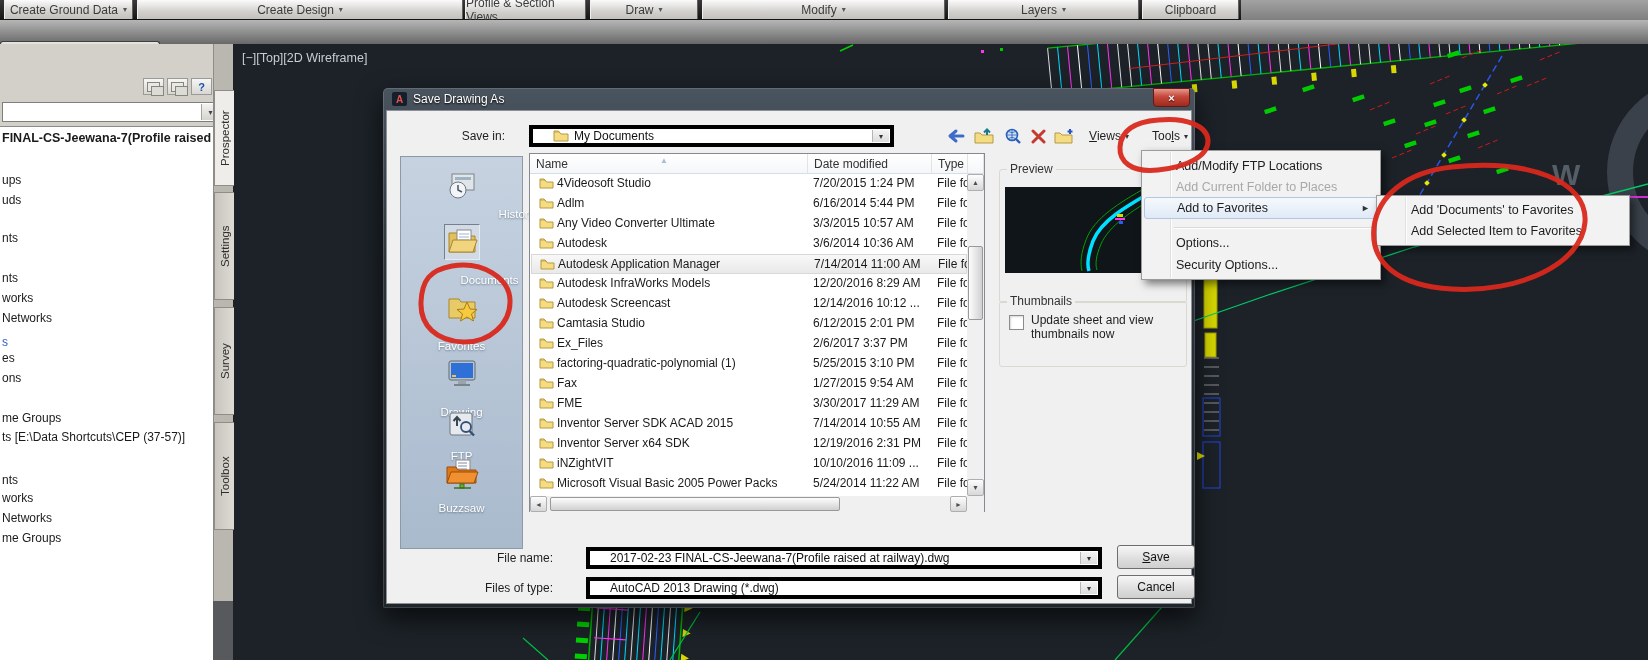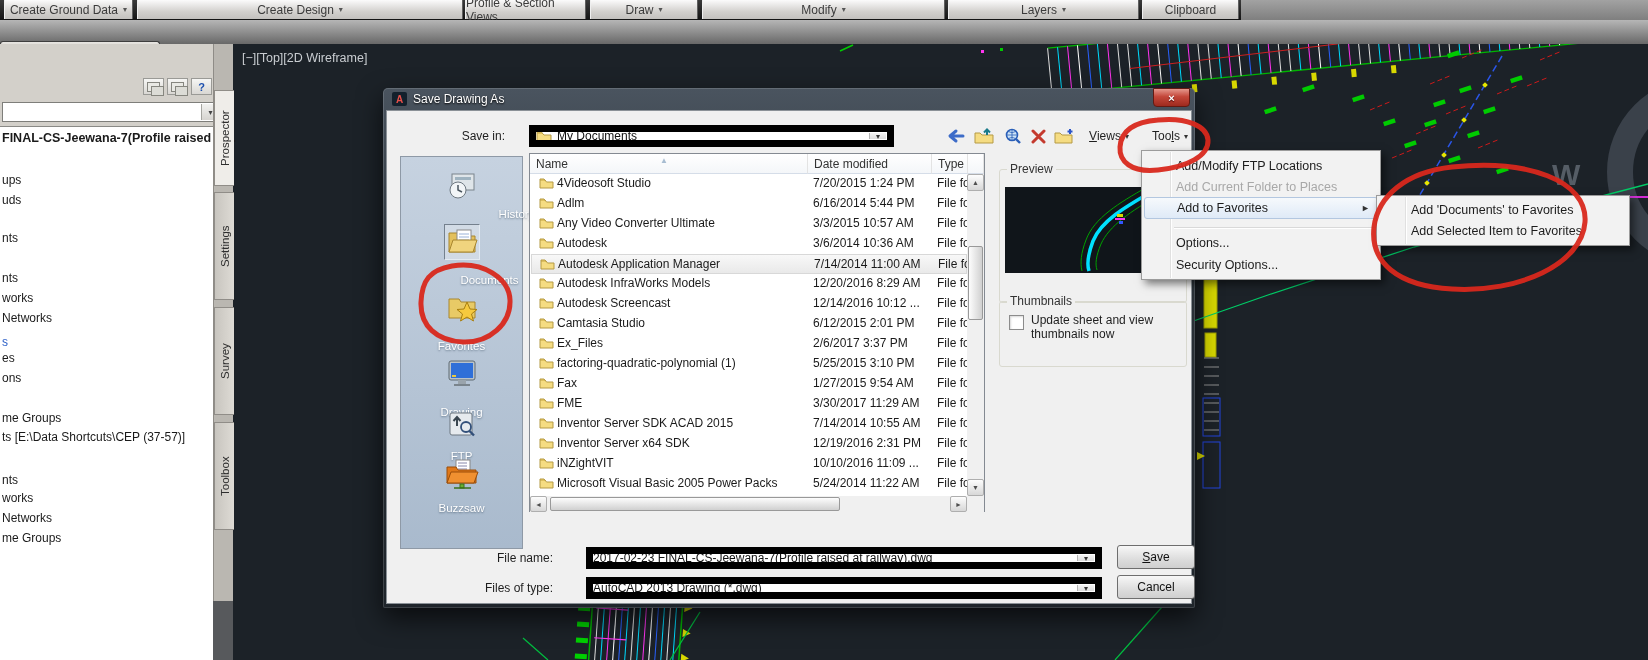--- a/index.html
+++ b/index.html
@@ -50,22 +50,22 @@
     background:linear-gradient(#4a545f,#2b3239 35%,#1f252b);
     box-shadow:0 10px 26px rgba(0,0,0,.66), inset 0 0 0 1px rgba(255,255,255,.14);}
   #dlg-title{left:30px;top:4px;color:#fff;font-size:12px;text-shadow:0 1px 2px #000;}
   #dlg-icon{left:9px;top:4px;width:15px;height:14px;background:#13202c;border-radius:2px;
     color:#e8504a;font-weight:bold;font-size:10px;display:flex;align-items:center;justify-content:center;}
   #dlg-close{left:770px;top:0px;width:37px;height:19px;border-radius:0 0 4px 4px;
     background:linear-gradient(#e5988d,#c4473a 45%,#9e2a1e);border:1px solid #641a12;box-sizing:border-box;
     color:#fff;font-size:11px;font-weight:bold;display:flex;align-items:center;justify-content:center;text-shadow:0 1px 1px #400;}
   #dlg-body{left:3px;top:22px;width:806px;height:494px;background:#f0f0f0;border:1px solid #8b9197;box-sizing:border-box;}
   .lbl{font-size:12px;color:#1e1e1e;}
-  .combo{background:#fff;border:7px solid #000000;box-sizing:border-box;font-size:12px;color:#111;
-    display:flex;align-items:center;padding-left:0;white-space:nowrap;overflow:hidden;}
+  .combo{background:#fff;border:4px solid #000000;box-sizing:border-box;font-size:12px;color:#111;
+    display:flex;align-items:flex-start;padding-left:20px;white-space:nowrap;overflow:hidden;}
   .combo .dd{position:absolute;right:1px;top:1px;bottom:1px;width:16px;background:linear-gradient(#f4f4f4,#dcdcdc);
     border-left:1px solid #b5b5b5;display:flex;align-items:center;justify-content:center;font-size:8px;color:#333;}
   .toolbtn{top:14px;height:22px;display:flex;align-items:center;justify-content:center;font-size:12px;color:#1e1e1e;gap:4px;}
   
   #places{left:13px;top:45px;width:123px;height:393px;background:linear-gradient(#c6d2e0,#a9bacd);
     border:1px solid #8e99a6;box-sizing:border-box;}
   .place{left:0;width:121px;text-align:center;}
   .place-label{color:#fff;font-size:11.5px;text-shadow:0 1px 2px rgba(40,60,80,.55);}
   .place-iconbox{display:inline-block;}
   .place.selected .place-iconbox{border:1px solid;border-color:#74808d #e4ebf3 #e4ebf3 #74808d;background:rgba(255,255,255,.28);}

